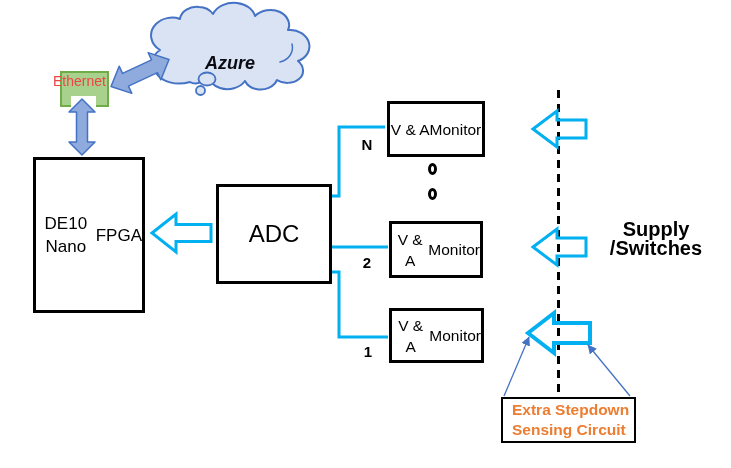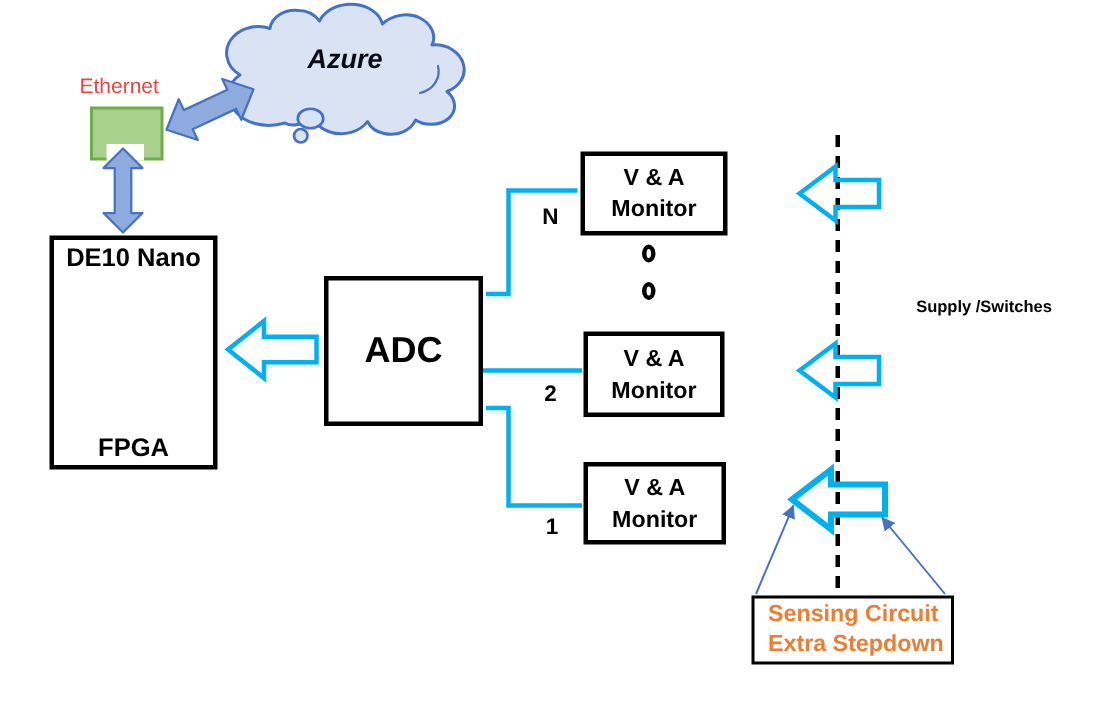--- a/index.html
+++ b/index.html
@@ -1,29 +1,29 @@
 <!DOCTYPE html>
 <html><head>
 <meta charset="utf-8">
 <style>
   html,body { margin:0; padding:0; background:#ffffff; }
   .stage {
     position:relative; width:731px; height:468px; background:#ffffff;
     font-family:"Liberation Sans", sans-serif; overflow:hidden;
   }
   .stage svg.layer { position:absolute; left:0; top:0; }
-  .abs { position:absolute; }
+  .abs { position:absolute;margin-top:24px; }
   .box {
     position:absolute; box-sizing:border-box; background:#ffffff;
-    border:3px solid #000; display:flex; flex-direction:column;
+    border:3px solid #000; display:flex; flex-direction:row;
     align-items:center; justify-content:center; text-align:center;
-    font-weight:bold; color:#000;
+    font-weight:normal; color:#000;
   }
   .fpga-box   { left:33px;  top:157px; width:112px; height:156px; font-size:17px; line-height:23px;justify-content:space-between; }
-  .adc-box    { left:216px; top:184px; width:106px;  height:100px; font-size:24px; }
+  .adc-box    { left:216px; top:184px; width:116px;  height:100px; font-size:24px; }
   .mon-box    { font-size:15.5px; line-height:21px; }
   .mon-n      { left:387px; top:101px; width:98px; height:56px; }
   .mon-2      { left:389px; top:221px; width:94px; height:57px; }
   .mon-1      { left:389px; top:308px; width:95px; height:55px; }
   .mon-label  { position:absolute; width:24px; text-align:center; font-weight:bold; font-size:15px; color:#000; }
   .lbl-n { left:355px; top:136px; }
   .lbl-2 { left:355px; top:254px; }
   .lbl-1 { left:356px; top:343px; }
   .ellipsis-dot {
     position:absolute; width:9px; height:12px; box-sizing:border-box;
@@ -31,21 +31,21 @@
   }
   .dot-1 { left:428px; top:163px; }
   .dot-2 { left:428px; top:188px; }
   .ethernet-label { left:53px; top:49px; font-size:14px; color:#ef4444; }
   .azure-label {
     left:185px; top:29px; width:90px; text-align:center;
     font-weight:bold; font-style:italic; font-size:18px; color:#0b0b14;
   }
   .supply-label {
     left:580px; top:196px; width:152px; text-align:center;
-    font-weight:bold; font-size:11px; line-height:19px; color:#000;
+    font-weight:bold; font-size:20px; line-height:19px; color:#000;
   }
   .sensing-box {
     position:absolute; left:501px; top:397px; width:135px; height:46px;
     box-sizing:border-box; border:2px solid #000; background:#fff;
     display:flex; flex-direction:column; justify-content:center;
     padding-left:9px; font-weight:bold; font-size:15.5px; line-height:20px;
     color:#ED7D31;
   }
 </style>
 </head>
@@ -129,17 +129,17 @@
     <div>V &amp; A</div>
     <div>Monitor</div>
   </div>
   <div class="mon-label lbl-1">1</div>
 
   <div class="abs supply-label">
     <div>Supply /Switches</div>
   </div>
 
   <div class="sensing-box">
+    <div>Extra Stepdown</div>
     <div>Sensing Circuit</div>
-    <div>Extra Stepdown</div>
   </div>
 
 </div>
 
 </body></html>

